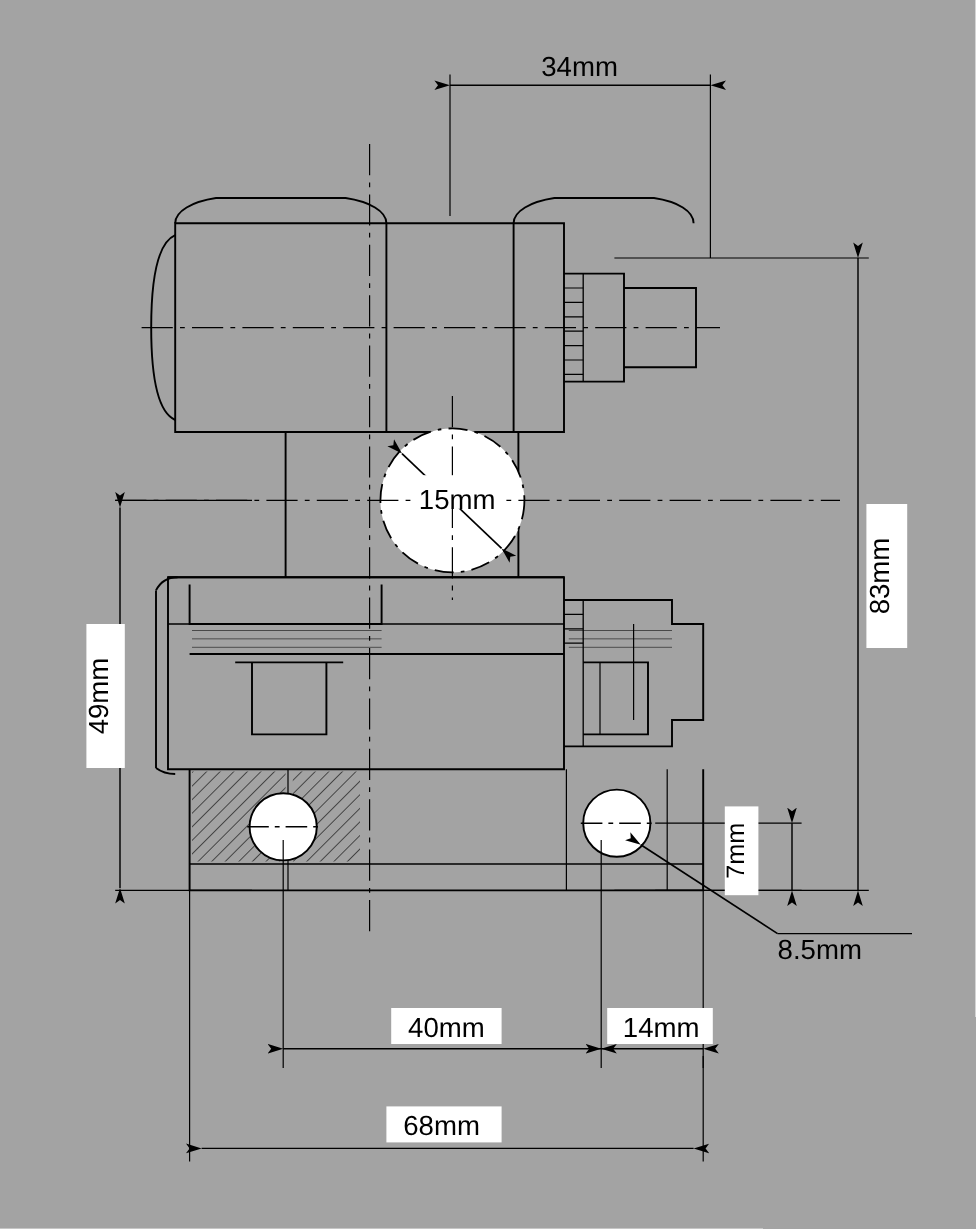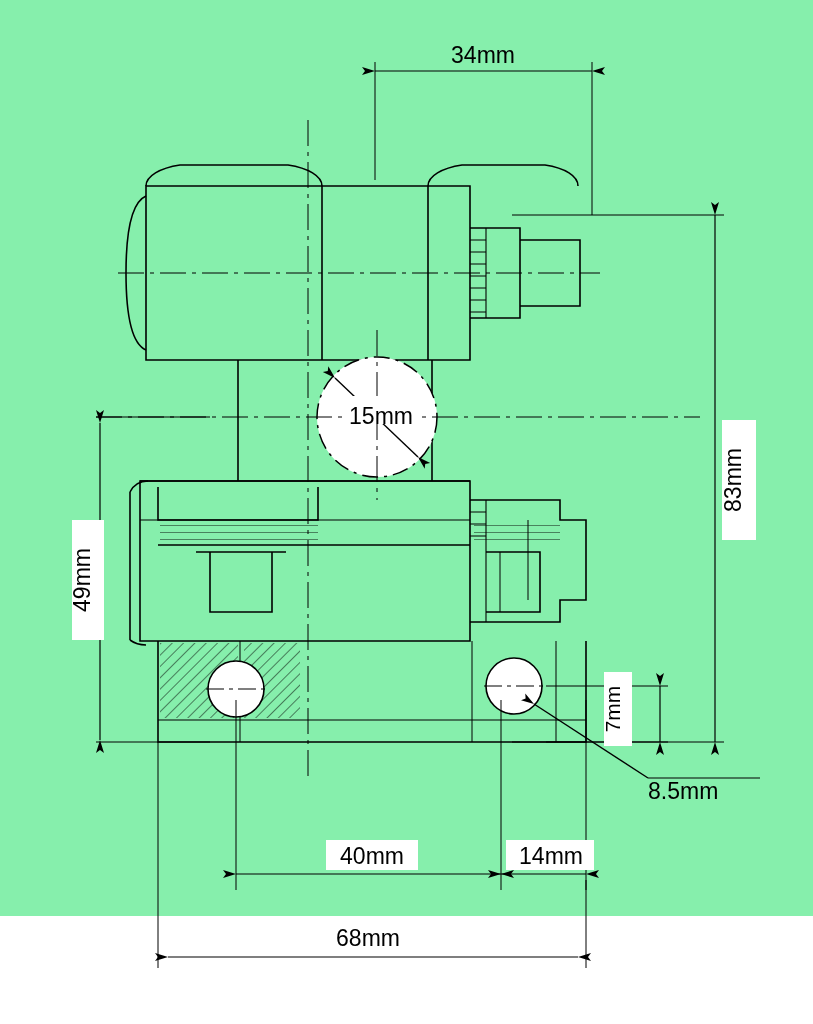--- a/index.html
+++ b/index.html
@@ -10,22 +10,22 @@
   body {
     width: 813px;
     height: 1024px;
     font-family: "Liberation Sans", sans-serif;
     color: #000000;
     overflow: hidden;
   }
   #drawing-root {
     position: relative;
     width: 813px;
-    height: 916px;
-    background: #86efac;
+    height: 1024px;
+    background: #a3a3a3;
   }
   svg#tech-drawing {
     display: block;
     width: 813px;
     height: 1024px;
   }
   .dimtext {
     font-family: "Liberation Sans", sans-serif;
     font-size: 23px;
     fill: #000000;

